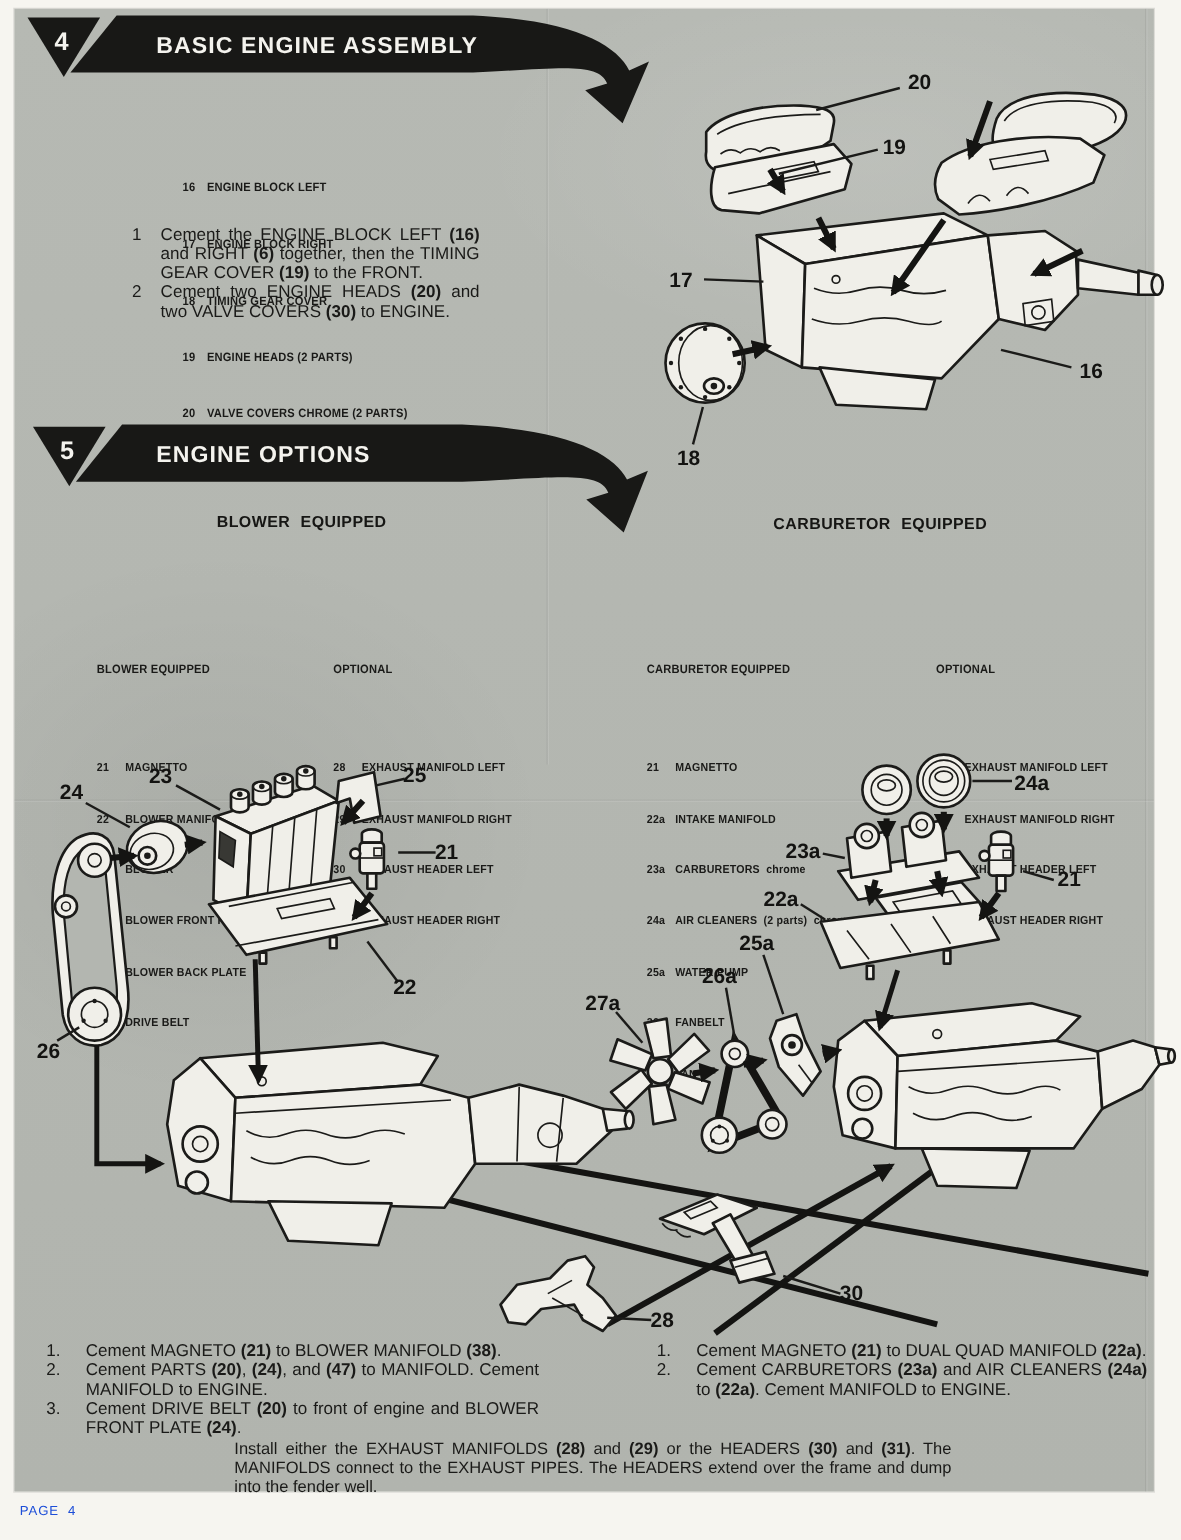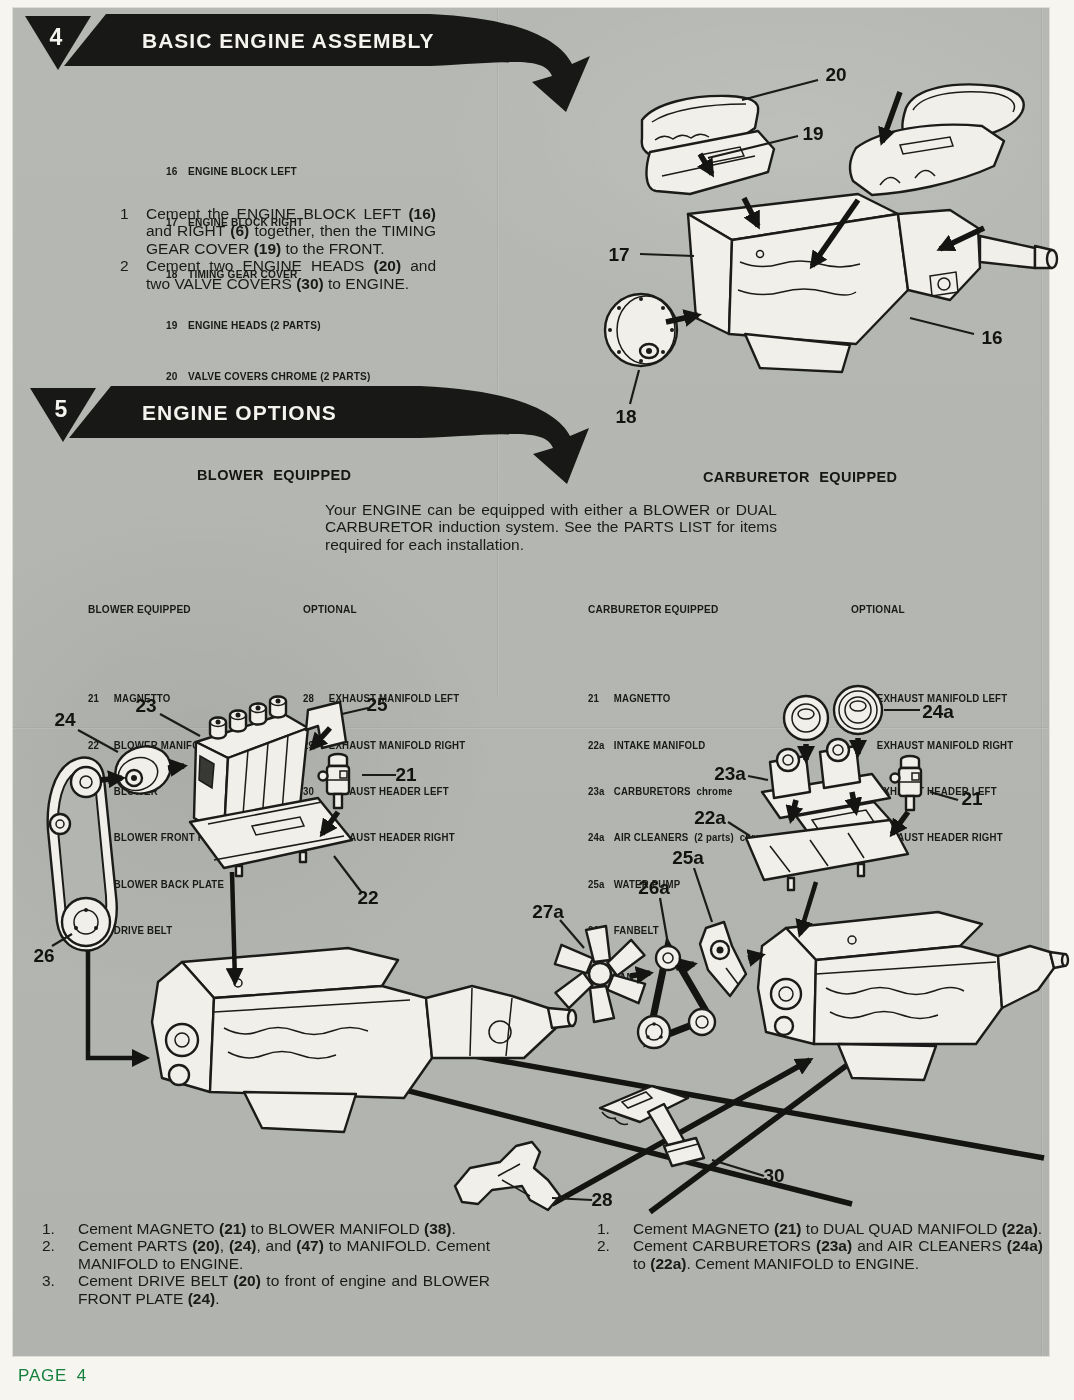--- a/index.html
+++ b/index.html
@@ -37,21 +37,21 @@
   .smallcols .chead{margin-bottom:8px;font-size:11px;}
   .smallcols .prow{display:flex;}
   .smallcols .pnum{width:28px;flex:none;}
   .ibody{font-size:15.5px;line-height:17.4px;color:#1a1a18;}
   .ibody .irow{display:flex;}
   .ibody .inum{flex:none;}
   .ibody .itext{flex:1;text-align:justify;}
   .ibody b{font-weight:700;}
   .bighead{font-size:14.5px;font-weight:700;letter-spacing:0.4px;word-spacing:5px;color:#161614;}
   .note{font-size:15px;line-height:17.2px;text-align:justify;color:#1a1a18;}
-  .footer{font-size:17px;letter-spacing:0.8px;word-spacing:4px;color:#15803d;}
+  .footer{font-size:12px;letter-spacing:0.8px;word-spacing:4px;color:#1d4ed8;}
 </style>
 </head>
 <body>
 
 <div id="page">
   <div id="paper">
     <div class="crease-v" style="left:484px;top:0;height:687px;"></div>
     <div class="crease-v" style="left:1028px;top:0;height:1348px;"></div>
     <div class="crease-h" style="left:0;top:719px;width:1036px;"></div>
   </div>
@@ -192,21 +192,20 @@
     <polygon class="blk" points="30,388 96,388 63,442"></polygon>
     <text class="bn" x="61" y="417">5</text>
     <polygon class="blk" points="111,386 420,386 420,438 69,438"></polygon>
     <path class="blk" d="M420,386 C515,390 558,412 570,436 L589,428 L567,484 L533,454 L553,448 C545,428 510,434 420,438 Z"></path>
     <text class="bt" x="142" y="420">ENGINE OPTIONS</text>
   </svg>
 
   <div class="abs bighead" style="left:197px;top:467px;">BLOWER EQUIPPED</div>
   <div class="abs bighead" style="left:703px;top:469px;">CARBURETOR EQUIPPED</div>
 
-  <div class="abs ibody" style="left:325px;top:501px;width:452px;text-align:justify;">Your ENGINE can be equipped with either a BLOWER or DUAL CARBURETOR induction system. See the PARTS LIST for items required for each installation.</div>
 
   <div class="abs smallcols ink" style="left:88px;top:581px;width:235px;">
     <div class="chead">BLOWER EQUIPPED</div>
     <div>
       
     
         <div class="prow">
           <span class="pnum">21</span>
           <span class="pname">MAGNETTO</span>
         </div>
@@ -603,15 +602,16 @@
         <span class="inum" style="width:36px;">1.</span>
         <span class="itext">Cement MAGNETO <b>(21)</b> to DUAL QUAD MANIFOLD <b>(22a)</b>.</span>
       </div>
 
       <div class="irow">
         <span class="inum" style="width:36px;">2.</span>
         <span class="itext">Cement CARBURETORS <b>(23a)</b> and AIR CLEANERS <b>(24a)</b> to <b>(22a)</b>. Cement MANIFOLD to ENGINE.</span>
       </div>
     </div>
 
+  <div class="abs note" style="left:213px;top:1309px;width:652px;">Install either the EXHAUST MANIFOLDS <b>(28)</b> and <b>(29)</b> or the HEADERS <b>(30)</b> and <b>(31)</b>. The MANIFOLDS connect to the EXHAUST PIPES. The HEADERS extend over the frame and dump into the fender well.</div>
 
   <div class="abs footer" style="left:18px;top:1366px;">PAGE 4</div>
 </div>
 
 </body></html>

